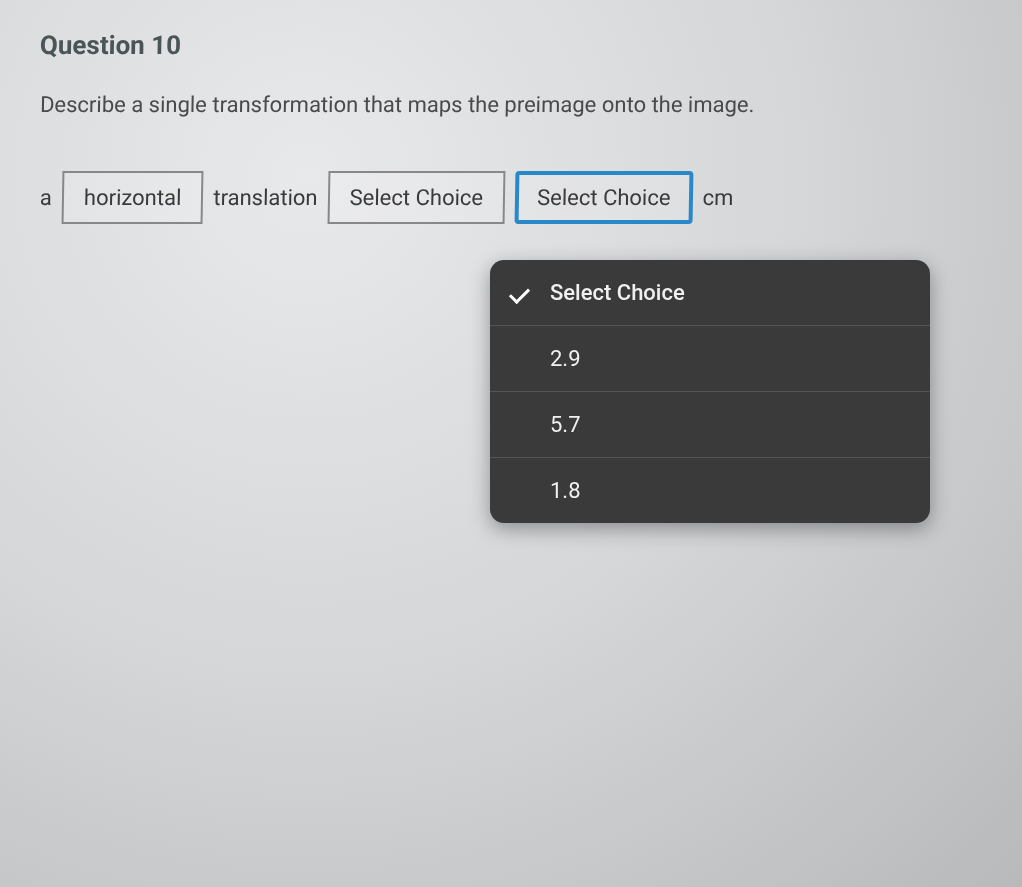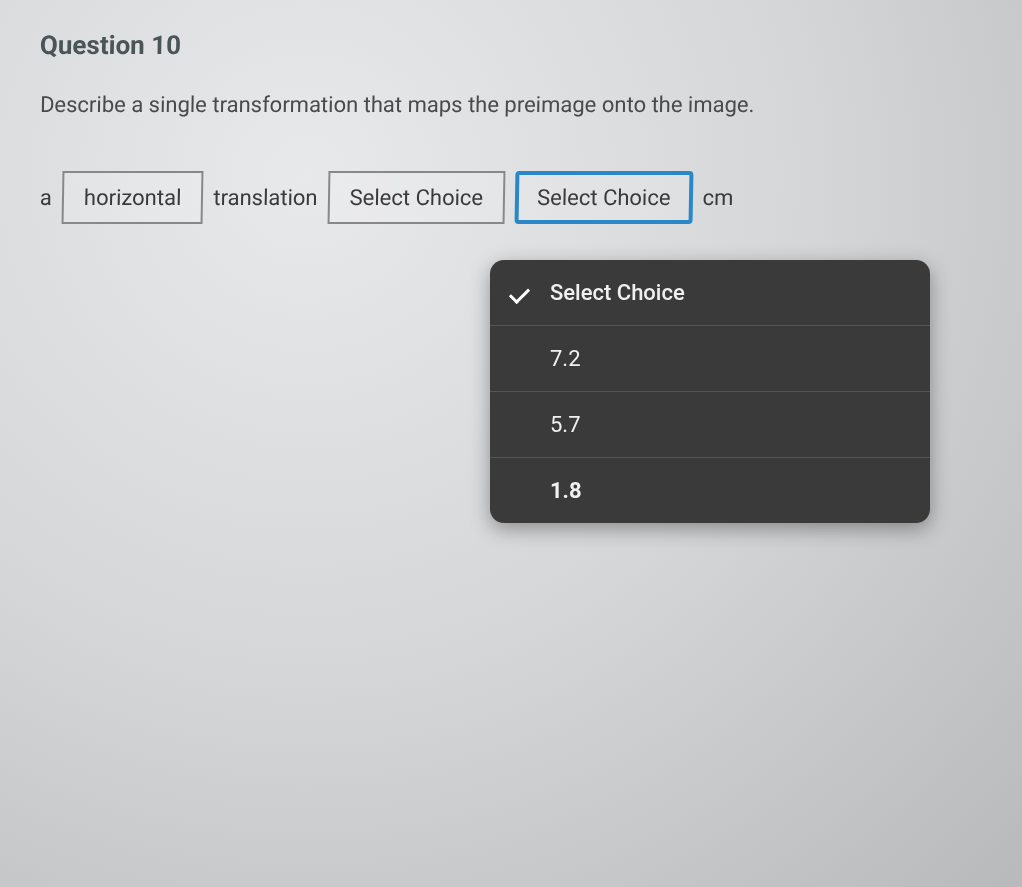--- a/index.html
+++ b/index.html
@@ -72,21 +72,20 @@
     .dropdown-option {
       padding: 20px 30px 20px 60px;
       font-size: 22px;
       color: #f0f0f0;
       border-bottom: 1px solid #555;
       position: relative;
       cursor: pointer;
     }
     .dropdown-option:last-child {
       border-bottom: none;
-      font-weight: bold;
     }
     .dropdown-option.selected::before {
       content: "";
       position: absolute;
       left: 24px;
       top: 24px;
       width: 8px;
       height: 16px;
       border-right: 3px solid #fff;
       border-bottom: 3px solid #fff;
@@ -107,16 +106,16 @@
   <span class="prefix-text">a</span>
   <span class="choice-box">horizontal</span>
   <span class="mid-text">translation</span>
   <span class="choice-box select-placeholder">Select Choice</span>
   <span class="choice-box select-placeholder active">Select Choice</span>
   <span class="suffix-text">cm</span>
 </div>
 
 <div class="dropdown-panel">
   <div class="dropdown-option selected header">Select Choice</div>
-  <div class="dropdown-option">7.2</div>
+  <div class="dropdown-option">2.9</div>
   <div class="dropdown-option">5.7</div>
   <div class="dropdown-option">1.8</div>
 </div>
 
 </body></html>

